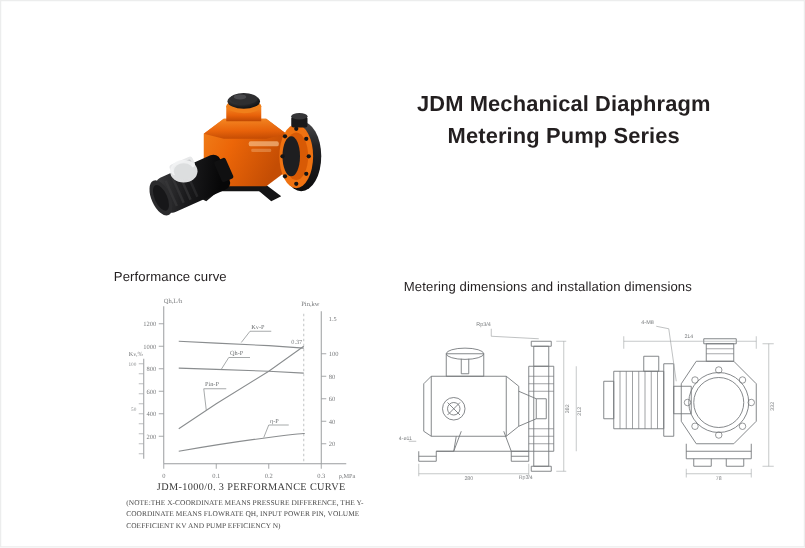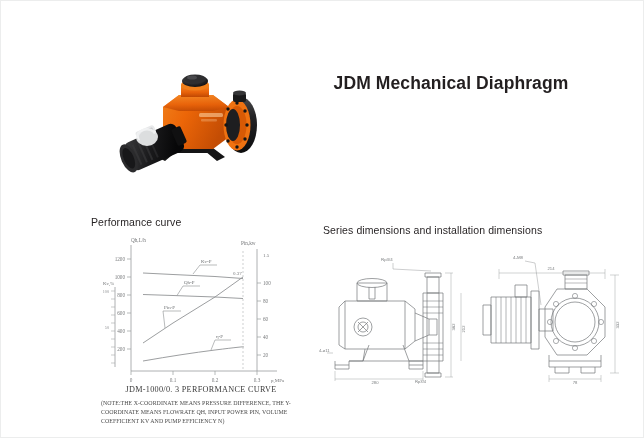--- a/index.html
+++ b/index.html
@@ -138,24 +138,25 @@
         <rect x="32" y="58" width="16" height="5" rx="1.5" fill="#c9cacc"></rect>
         <rect x="64" y="68" width="10" height="18" rx="2" fill="#101011"></rect>
       </g>
       <ellipse cx="34" cy="74" rx="11" ry="9" fill="#f2f3f4" opacity="0.9"></ellipse>
       <ellipse cx="34" cy="74" rx="8" ry="6.5" fill="#dcdedf"></ellipse>
     </svg>
   </div>
 
   <div class="title">
     <span>JDM Mechanical Diaphragm</span><br>
+    <span>Metering Pump Series</span>
   </div>
 
   <div class="sec-h" id="h-perf">Performance curve</div>
-  <div class="sec-h" id="h-dims">Series dimensions and installation dimensions</div>
+  <div class="sec-h" id="h-dims">Metering dimensions and installation dimensions</div>
 
   <div class="chart">
     <svg viewBox="0 0 185 150" width="185" height="150">
       <g stroke="#9a9d9f" stroke-width="0.8" fill="none">
 
         <line x1="30" y1="10" x2="30" y2="136"></line>
 
         <line x1="30" y1="136" x2="176" y2="136"></line>
 
         <line x1="156" y1="14" x2="156" y2="136"></line>

